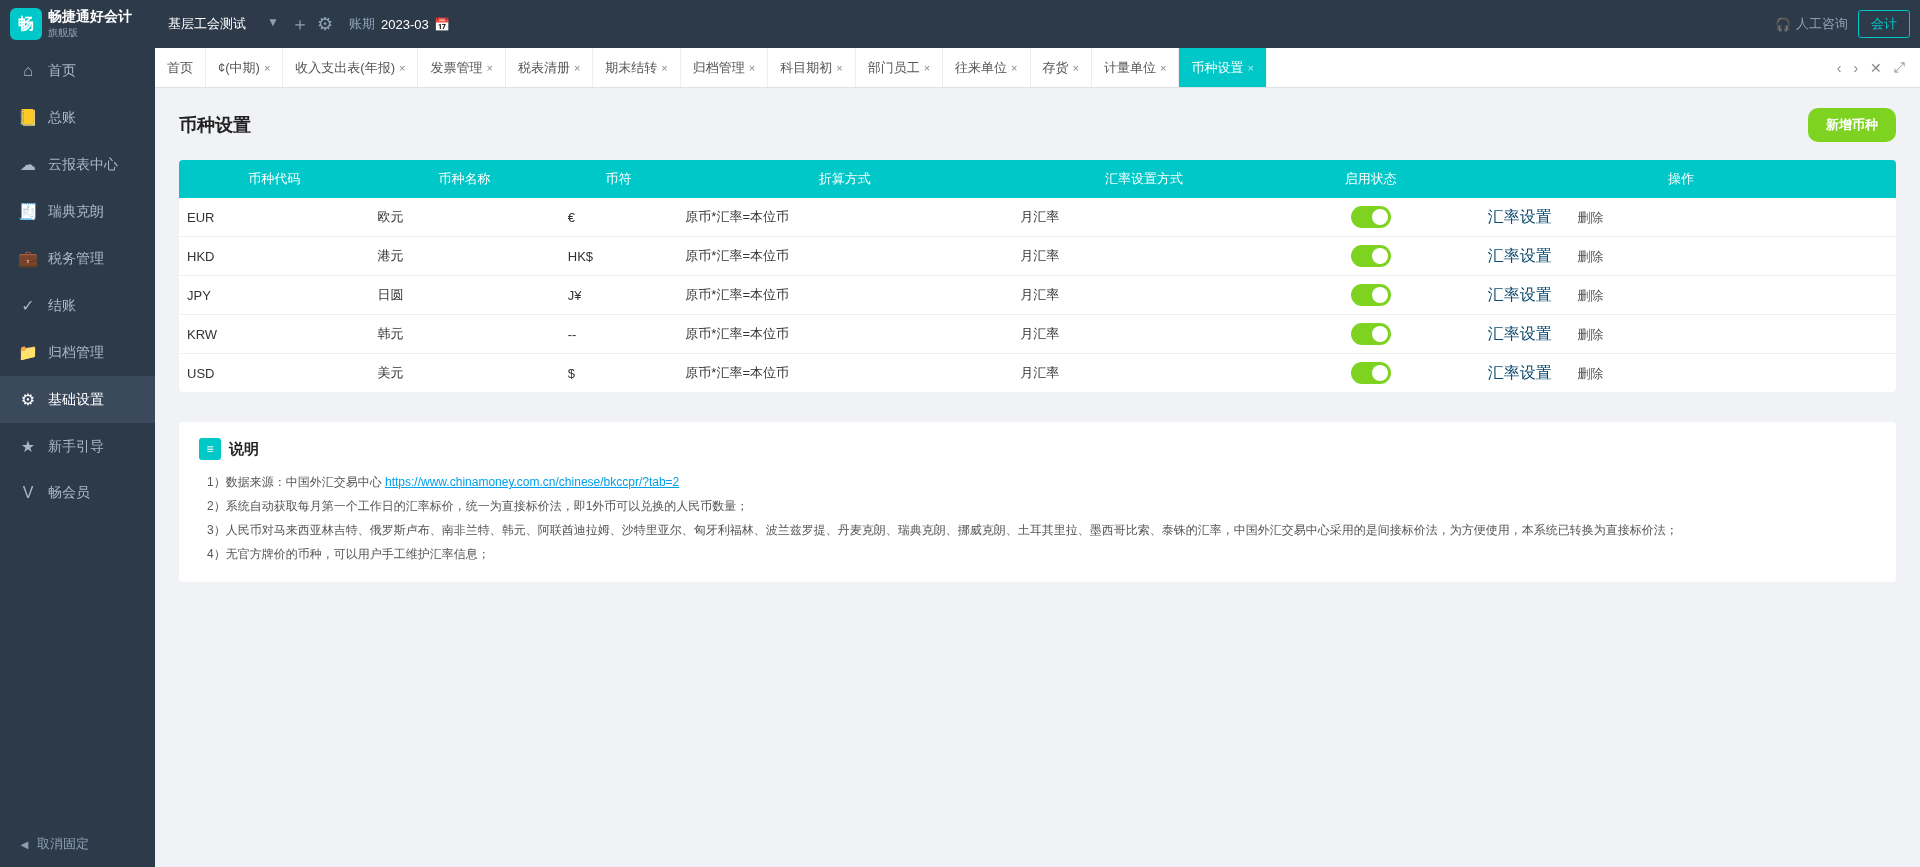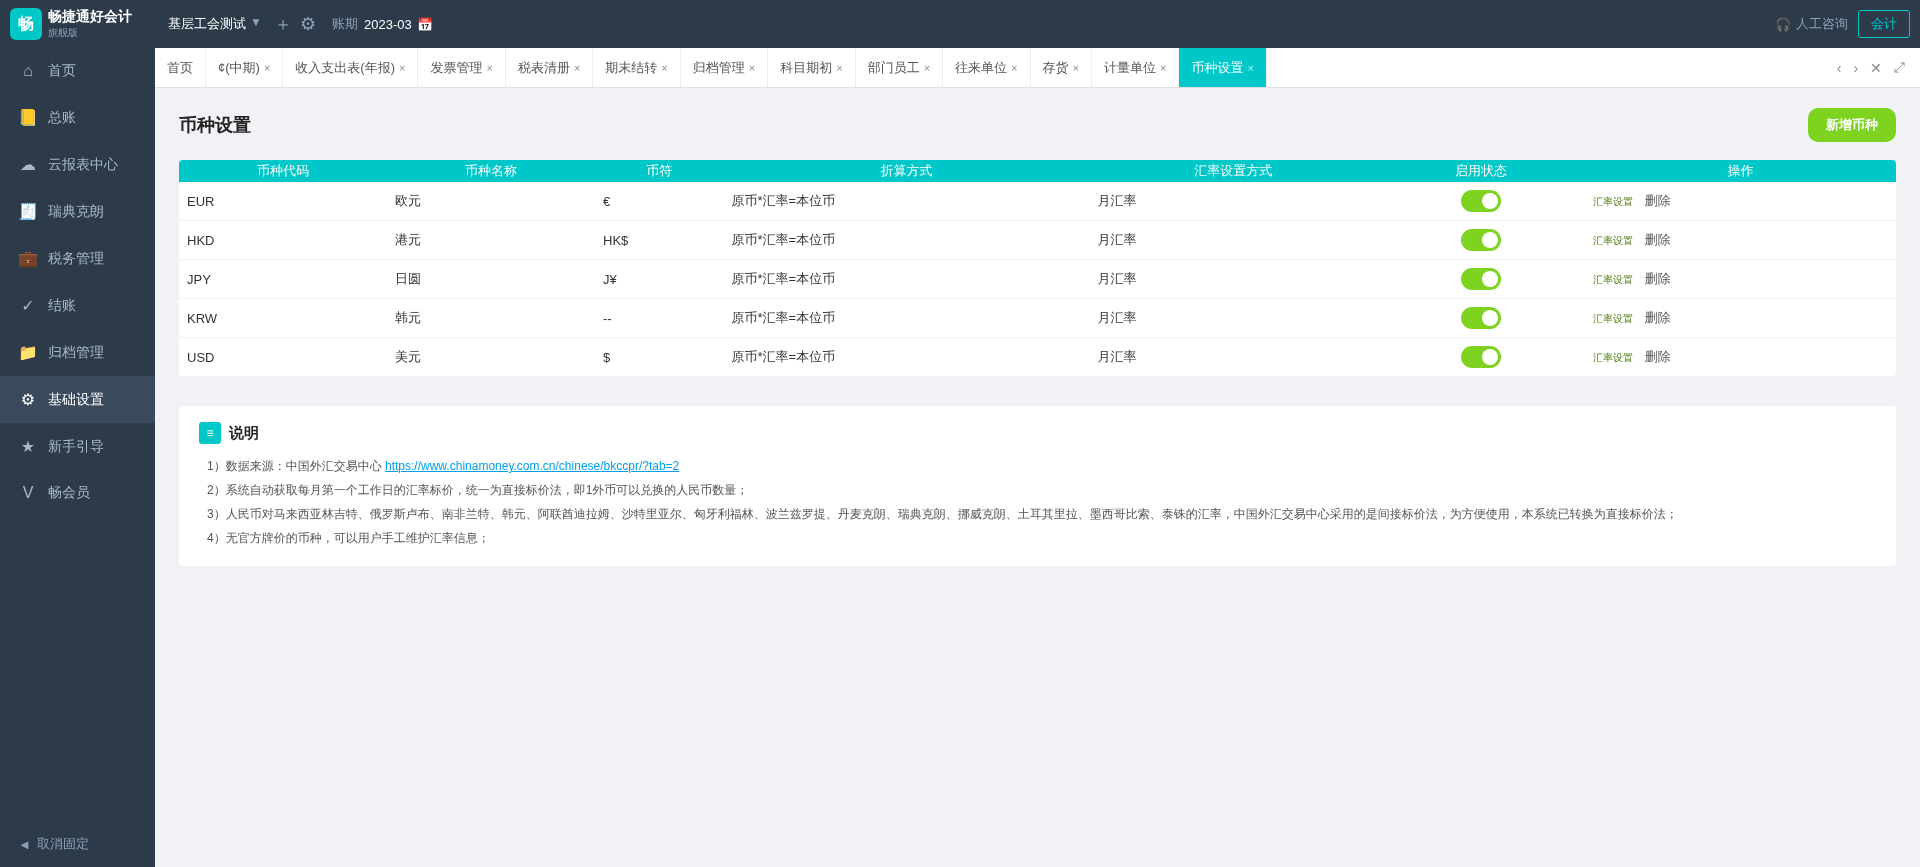--- a/index.html
+++ b/index.html
@@ -25,21 +25,21 @@
       width: 32px;
       height: 32px;
       background: #00c8c8;
       border-radius: 6px;
       display: flex; align-items: center; justify-content: center;
       color: white; font-size: 16px; font-weight: bold;
     }
     .logo-text { color: white; font-size: 14px; font-weight: bold; }
     .logo-sub { color: #8ca0b5; font-size: 10px; }
     .company-selector {
-      display: flex; align-items: flex-start; gap: 4px;
+      display: flex; align-items: flex-start; gap: 21px;
       color: white; font-size: 13px; cursor: pointer;
     }
     .company-selector .arrow { color: #8ca0b5; font-size: 12px; }
     .top-actions {
       display: flex; align-items: center; gap: 8px; margin-left: 4px;
     }
     .top-actions span { color: #8ca0b5; font-size: 18px; cursor: pointer; }
     .period-area {
       display: flex; align-items: center; gap: 6px;
       color: #8ca0b5; font-size: 13px; margin-left: 8px;
@@ -172,21 +172,21 @@
     .data-table {
       width: 100%;
       border-collapse: collapse;
       background: white;
       border-radius: 4px;
       overflow: hidden;
     }
     .data-table th {
       background: #00c8c8;
       color: white;
-      padding: 2px 8px;
+      padding: 10px 8px;
       font-size: 13px;
       font-weight: normal;
       text-align: center;
     }
     .data-table td {
       padding: 8px 8px;
       font-size: 13px;
       text-align: left;
       border-bottom: 1px solid #f0f0f0;
       color: #333;
@@ -212,24 +212,24 @@
       right: 3px;
       top: 3px;
       width: 16px;
       height: 16px;
       background: white;
       border-radius: 50%;
     }
 
     
     .action-link {
-      color: #4d7c0f;
-      cursor: pointer;
-      font-size: 10px;
-      margin: 0 0;
+      color: #0c4a6e;
+      cursor: pointer;
+      font-size: 16px;
+      margin: 0 14px;
     }
     .delete-link {
       color: #555;
       cursor: pointer;
       font-size: 13px;
       margin: 0 8px;
     }
 
     
     .notes-section {

